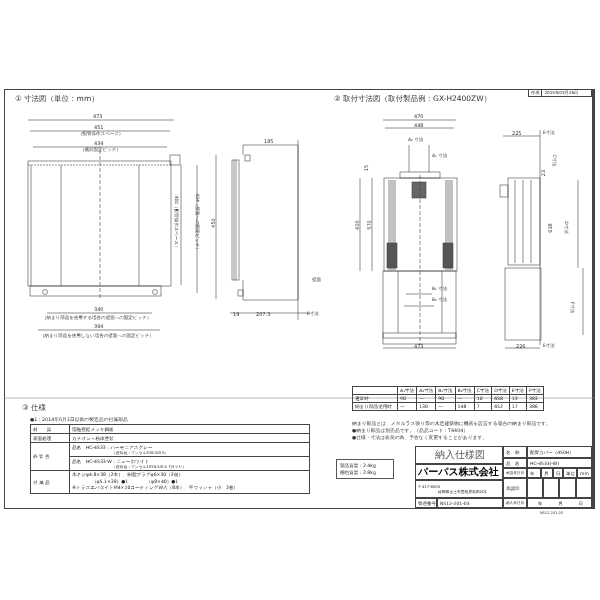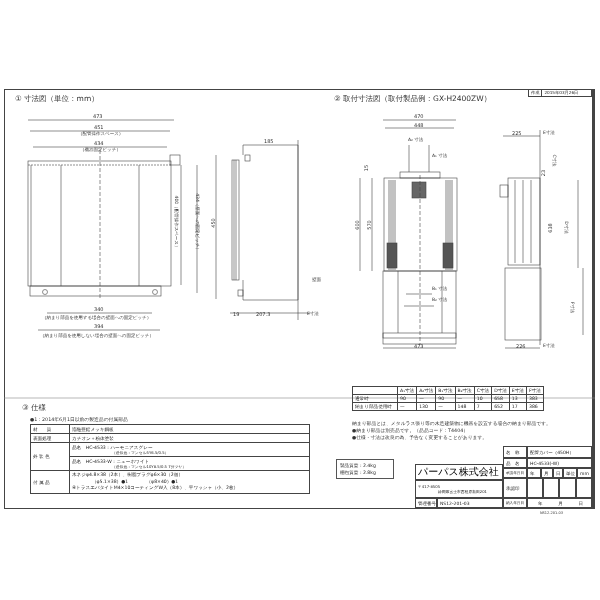--- a/index.html
+++ b/index.html
@@ -232,21 +232,22 @@
       </tr>
 </tbody>
   </table>
 
 <div class="weight-box">
   <div>製品質量：2.4kg</div>
   <div>梱包質量：2.8kg</div>
 </div>
 
 <div class="title-block">
-  <div class="tb-cell" style="left:0;top:18px;width:88px;height:16px;font-size:10px;font-weight:normal;color:#000;">パーパス株式会社</div>
+  <div class="tb-cell" style="left:0;top:0;width:88px;height:18px;font-size:10px;justify-content:center;color:#555;">納入仕様図</div>
+  <div class="tb-cell" style="left:0;top:18px;width:88px;height:16px;font-size:10px;font-weight:bold;color:#000;">パーパス株式会社</div>
   <div class="tb-cell" style="left:0;top:34px;width:88px;height:18px;flex-direction:column;align-items:flex-start;justify-content:center;font-size:3.8px;">
     <span>〒417-8505</span>
       <span style="padding-left:20px;">静岡県富士市西柏原新田201</span>
   </div>
   <div class="tb-cell" style="left:0;top:52px;width:22px;height:10px;">管理番号</div>
   <div class="tb-cell" style="left:22px;top:52px;width:66px;height:10px;">NS12-201-03</div>
 
   <div class="tb-cell" style="left:88px;top:0;width:24px;height:12px;">名　称</div>
   <div class="tb-cell" style="left:112px;top:0;width:65px;height:12px;">配管カバー（450H）</div>
   <div class="tb-cell" style="left:88px;top:12px;width:24px;height:10px;">品　名</div>

